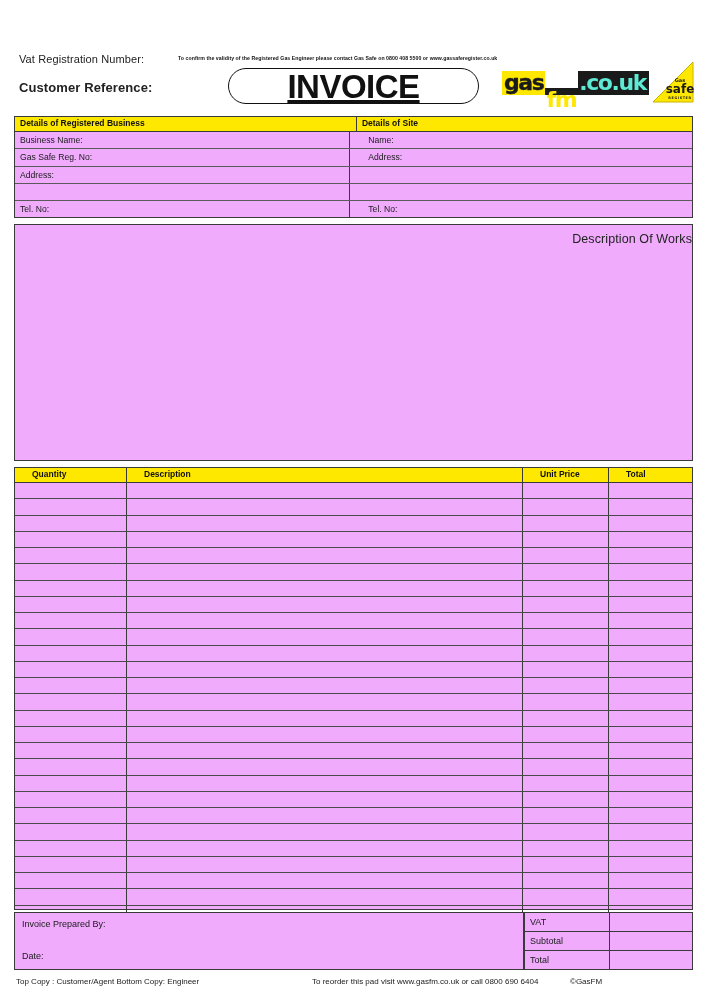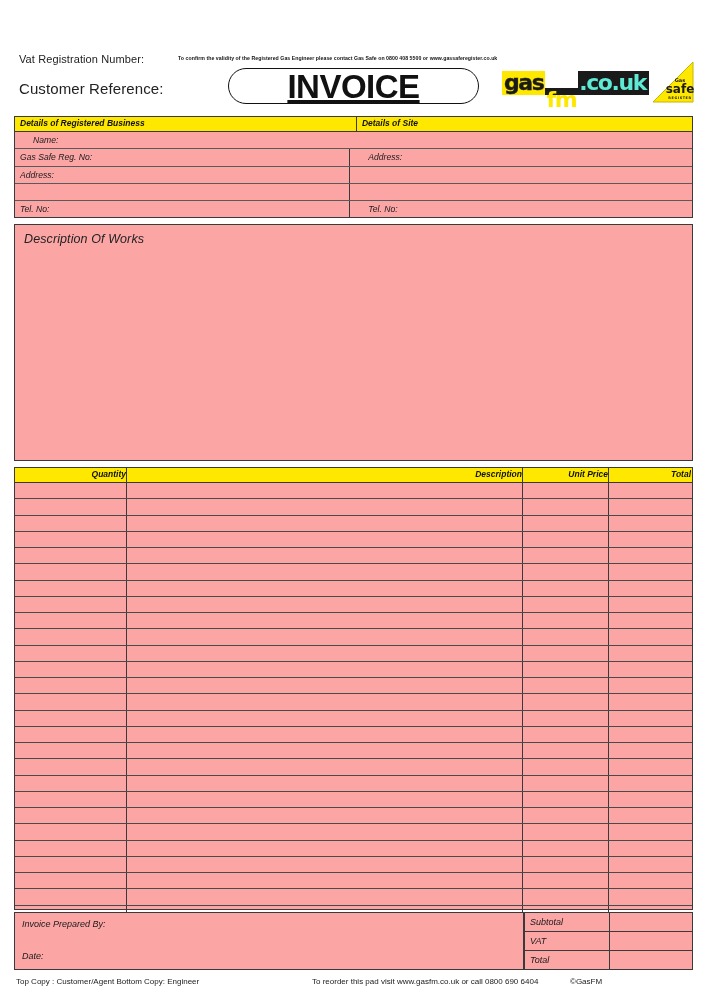--- a/index.html
+++ b/index.html
@@ -37,24 +37,25 @@
     top: 49px;
     font-size: 11px;
     color: #222;
     letter-spacing: 0.1px;
     white-space: nowrap;
   }
   .cust-line {
     position: absolute;
     left: 19px;
     top: 76px;
-    font-size: 15px;
+    font-size: 13px;
     color: #222;
     letter-spacing: 0.1px;
     white-space: nowrap;
+    font-weight: bold;
   }
   .fineprint {
     position: absolute;
     left: 178px;
     top: 51px;
     font-size: 5.2px;
     color: #111;
     white-space: nowrap;
     letter-spacing: 0.05px;
     font-weight: bold;
@@ -134,22 +135,21 @@
     width: 46px;
     height: 46px;
   }
   .gassafe svg { display: block; }
 
   
   .frame {
     position: absolute;
     box-sizing: border-box;
     border: 1.4px solid #3a3a3a;
-    background: #fca5a5;
-    font-style: italic;
+    background: #f0abfc;
   }
 
   .yellow-head {
     background: #FFE800;
     height: 15px;
     box-sizing: border-box;
     border-bottom: 1.2px solid #3a3a3a;
     display: flex;
   }
   .yellow-head .cell {
@@ -181,35 +181,35 @@
     white-space: nowrap;
     overflow: hidden;
   }
   .det-cell.left { width: 50.5%; border-right: 1.3px solid #3a3a3a; }
   .det-cell.right { width: 49.5%; margin-left: 13px; }
   .hd-left { width: 50.5%; border-right: 1.3px solid #3a3a3a; }
   .hd-right { width: 49.5%; }
 
   
   #works-block {
-    left: 14px; top: 220px; width: 679px; height: 237px;
+    left: 14px; top: 220px; width: 679px; height: 237px; text-align: right;
   }
   .works-title {
     font-size: 12.5px;
     color: #222;
     padding: 7px 0 0 9px;
     letter-spacing: 0.1px;
   }
 
   
   #items-block {
     left: 14px; top: 463px; width: 679px; height: 443px;
   }
   .items-head { display: flex; }
-  .items-head .cell { text-align: right; padding-left: 10px; }
+  .items-head .cell { text-align: left; padding-left: 17px; }
   .col-q  { width: 112px; border-right: 1.3px solid #3a3a3a; }
   .col-d  { width: 396px; border-right: 1.3px solid #3a3a3a; }
   .col-u  { width: 86px;  border-right: 1.3px solid #3a3a3a; }
   .col-t  { width: 82px; }
 
   .item-row {
     display: flex;
     height: 16.25px;
     box-sizing: border-box;
     border-bottom: 1.1px solid #4a4a4a;
@@ -313,20 +313,21 @@
     </div>
   </div>
 
   <div class="frame" id="details-block">
     <div class="yellow-head">
       <div class="cell hd-left">Details of Registered Business</div>
       <div class="cell hd-right">Details of Site</div>
     </div>
     <div id="details-rows">
         <div class="det-row">
+          <div class="det-cell left">Business Name:</div>
           <div class="det-cell right">Name:</div>
         </div>
         <div class="det-row">
           <div class="det-cell left">Gas Safe Reg. No:</div>
           <div class="det-cell right">Address:</div>
         </div>
         <div class="det-row">
           <div class="det-cell left">Address:</div>
           <div class="det-cell right"></div>
         </div>
@@ -519,25 +520,25 @@
   </div>
 
   <div class="frame" id="prepared-block">
     <div class="prep-label a">Invoice Prepared By:</div>
     <div class="prep-label b">Date:</div>
   </div>
 
   <div class="frame" id="totals-block">
     <div id="totals-rows">
         <div class="tot-row">
+          <div class="tot-label">VAT</div>
+          <div class="tot-value"></div>
+        </div>
+        <div class="tot-row">
           <div class="tot-label">Subtotal</div>
-          <div class="tot-value"></div>
-        </div>
-        <div class="tot-row">
-          <div class="tot-label">VAT</div>
           <div class="tot-value"></div>
         </div>
         <div class="tot-row last">
           <div class="tot-label">Total</div>
           <div class="tot-value"></div>
         </div>
       </div>
   </div>
 
   <div class="bottom-strip">

